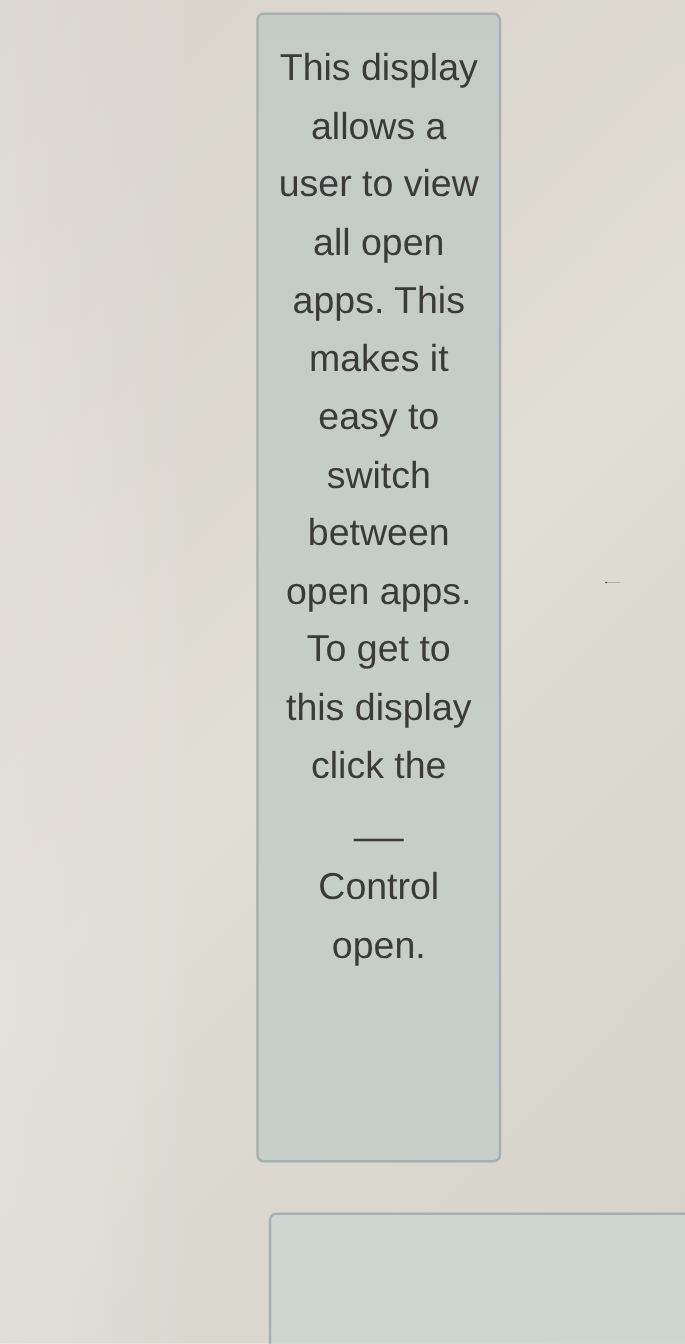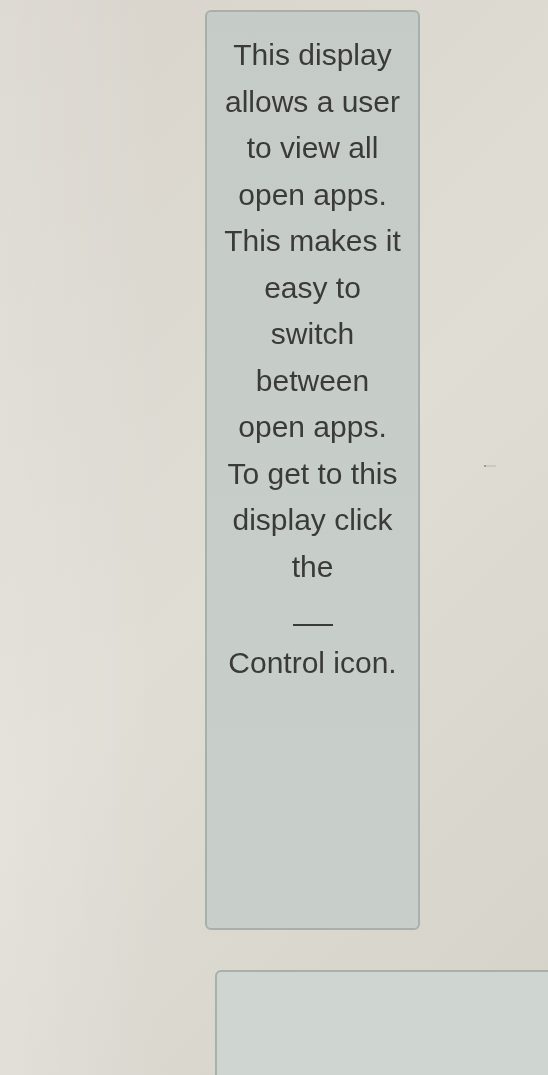--- a/index.html
+++ b/index.html
@@ -14,21 +14,21 @@
       background: linear-gradient(135deg, #d8d4cc 0%, #e0ddd5 50%, #d5d2ca 100%);
       font-family: -apple-system, BlinkMacSystemFont, "Segoe UI", Helvetica, Arial, sans-serif;
       position: relative;
       overflow: hidden;
     }
     
     .text-box {
       position: absolute;
       left: 205px;
       top: 10px;
-      width: 215px;
+      width: 196px;
       height: 920px;
       background: linear-gradient(180deg, #c5ccc8 0%, #c8cfcb 100%);
       border: 2px solid #a8b0ac;
       border-radius: 6px;
       padding: 20px 12px;
       display: flex;
       flex-direction: column;
       justify-content: flex-start;
       align-items: center;
       text-align: center;
@@ -90,21 +90,21 @@
 <body>
 
 <div class="glare"></div>
 
 <div class="text-box">
   <p class="description-text">
     <span>This display allows a user to view all open apps. This makes it easy to switch between open apps. To get to this display click the</span>
     <br>
     <span class="blank-line"></span>
     <br>
-    <span>Control icon.</span>
+    <span>Control open.</span>
   </p>
 </div>
 
 <svg class="arrow" viewBox="0 0 120 20">
   <line x1="10" y1="10" x2="120" y2="10" class="arrow-line"></line>
   <polygon points="0,10 14,4 14,16" class="arrow-line"></polygon>
 </svg>
 
 <div class="bottom-box"></div>
 

